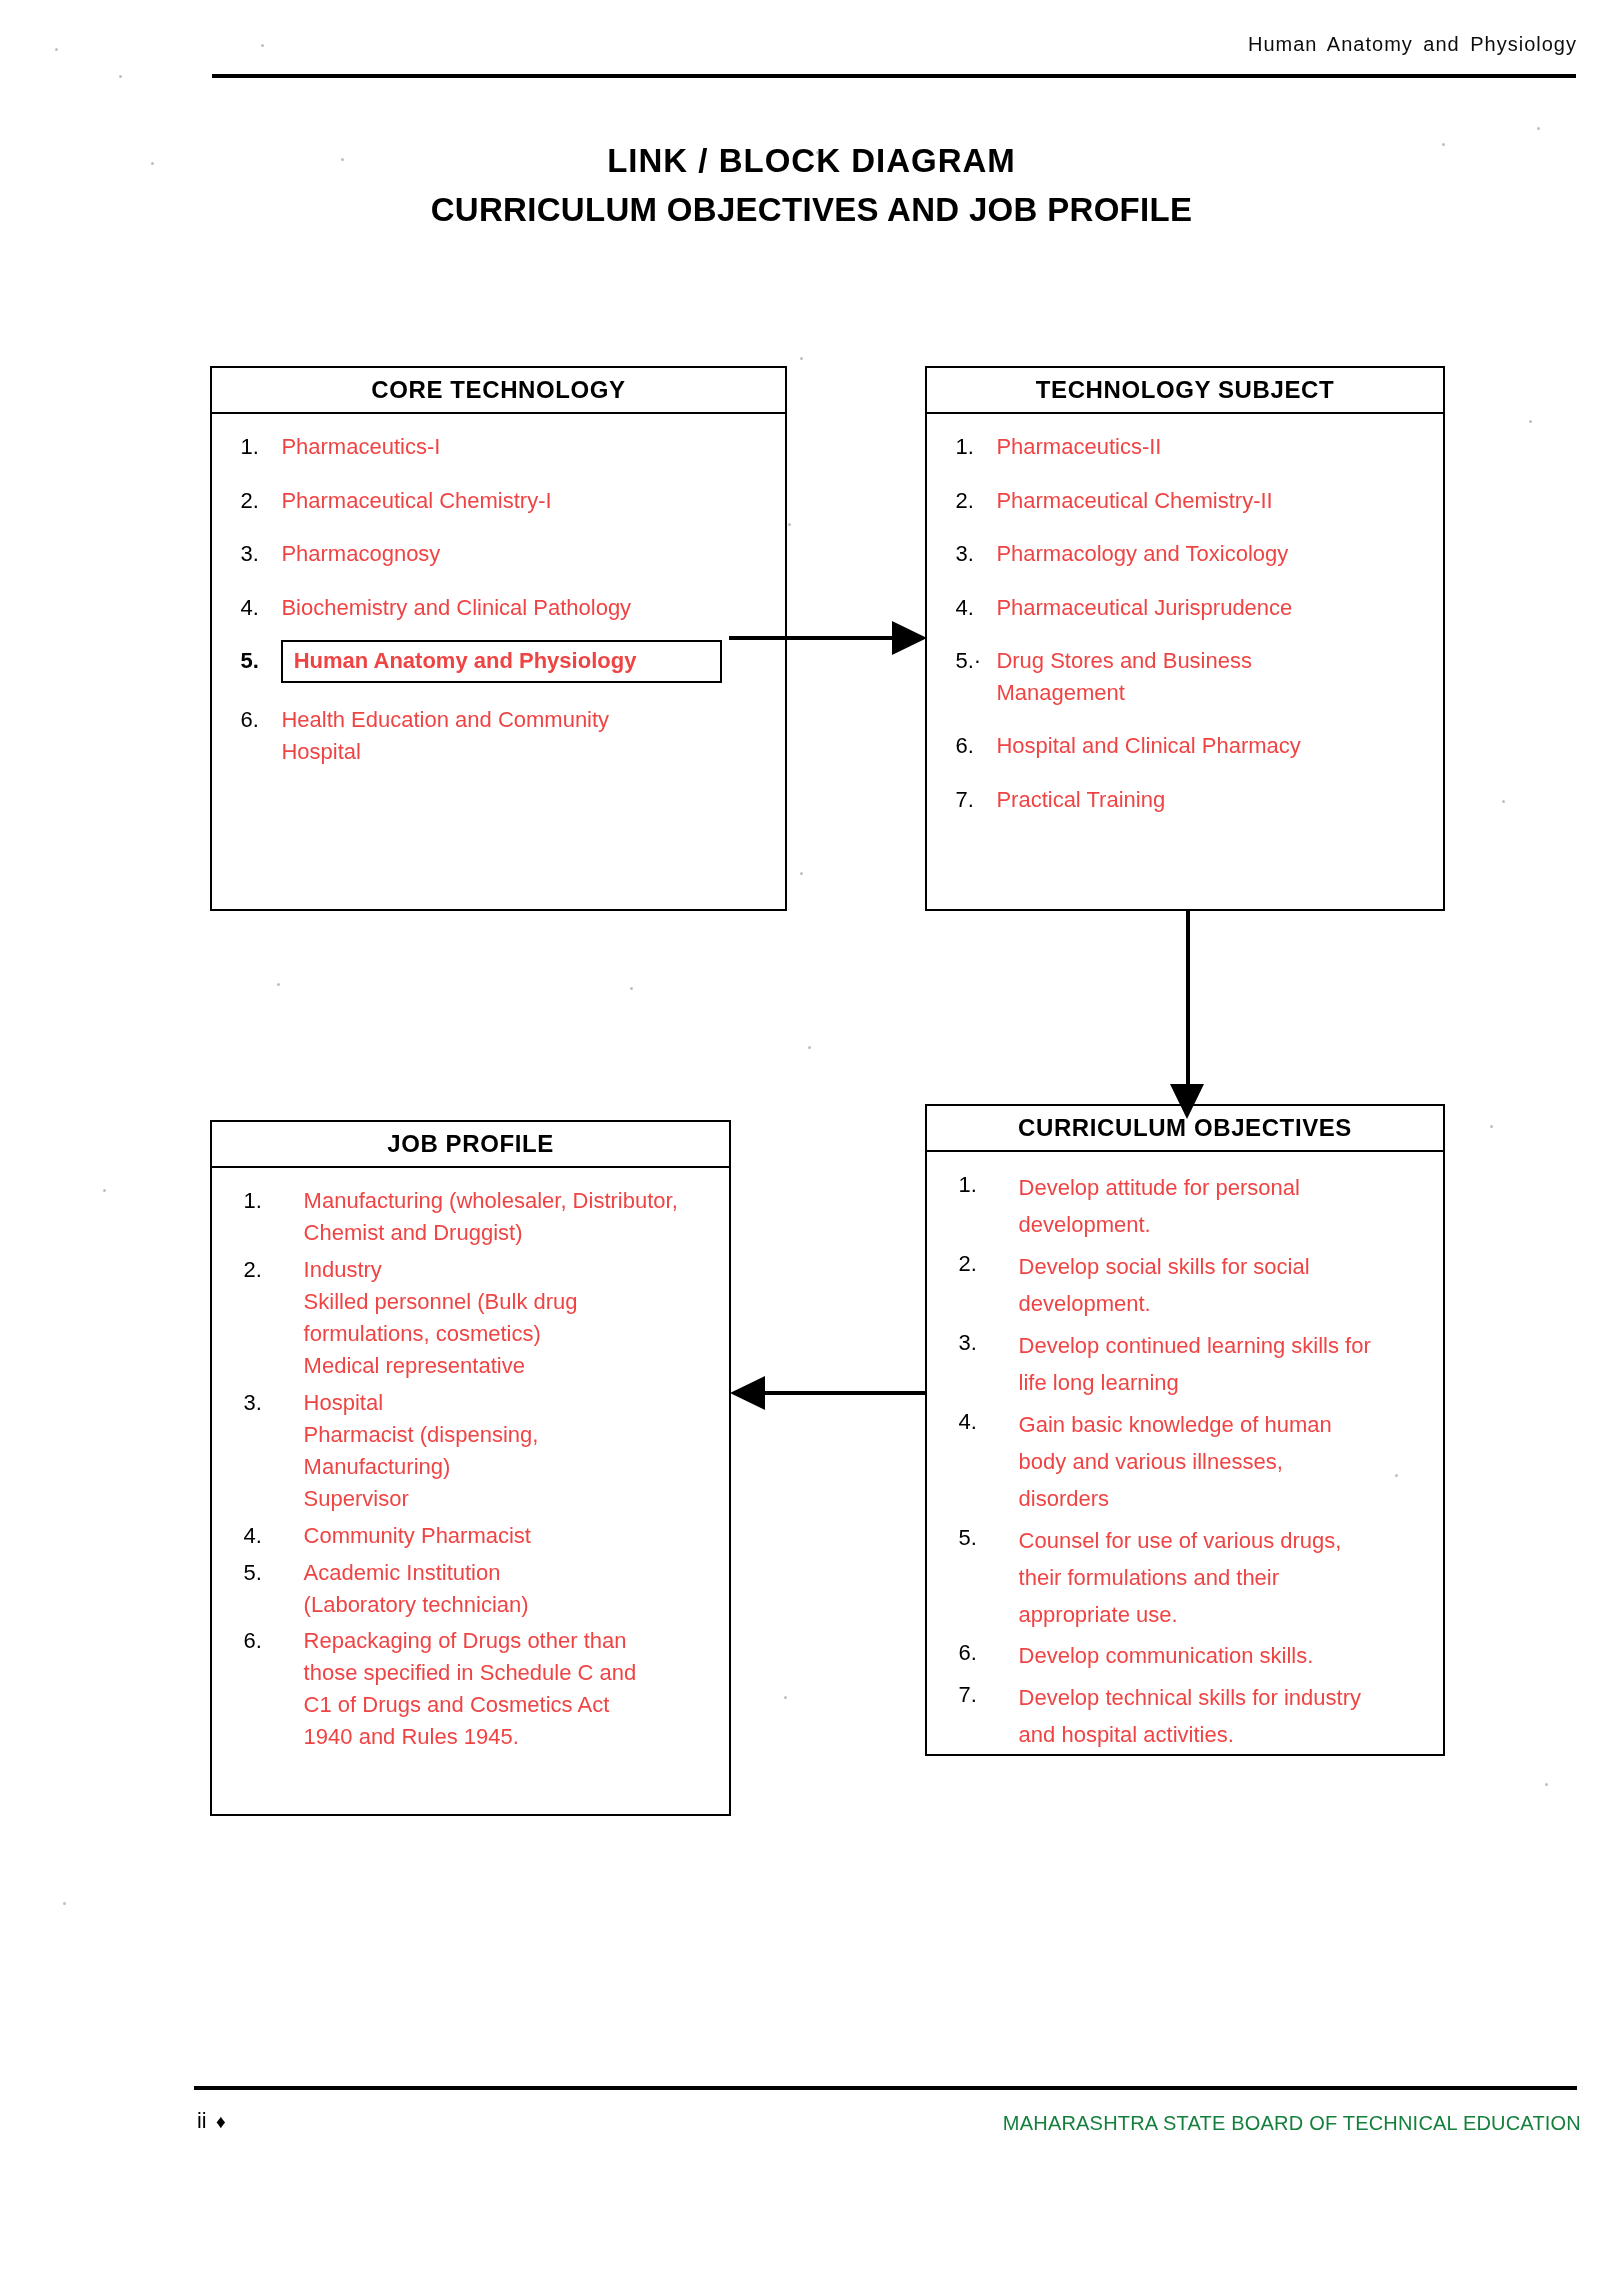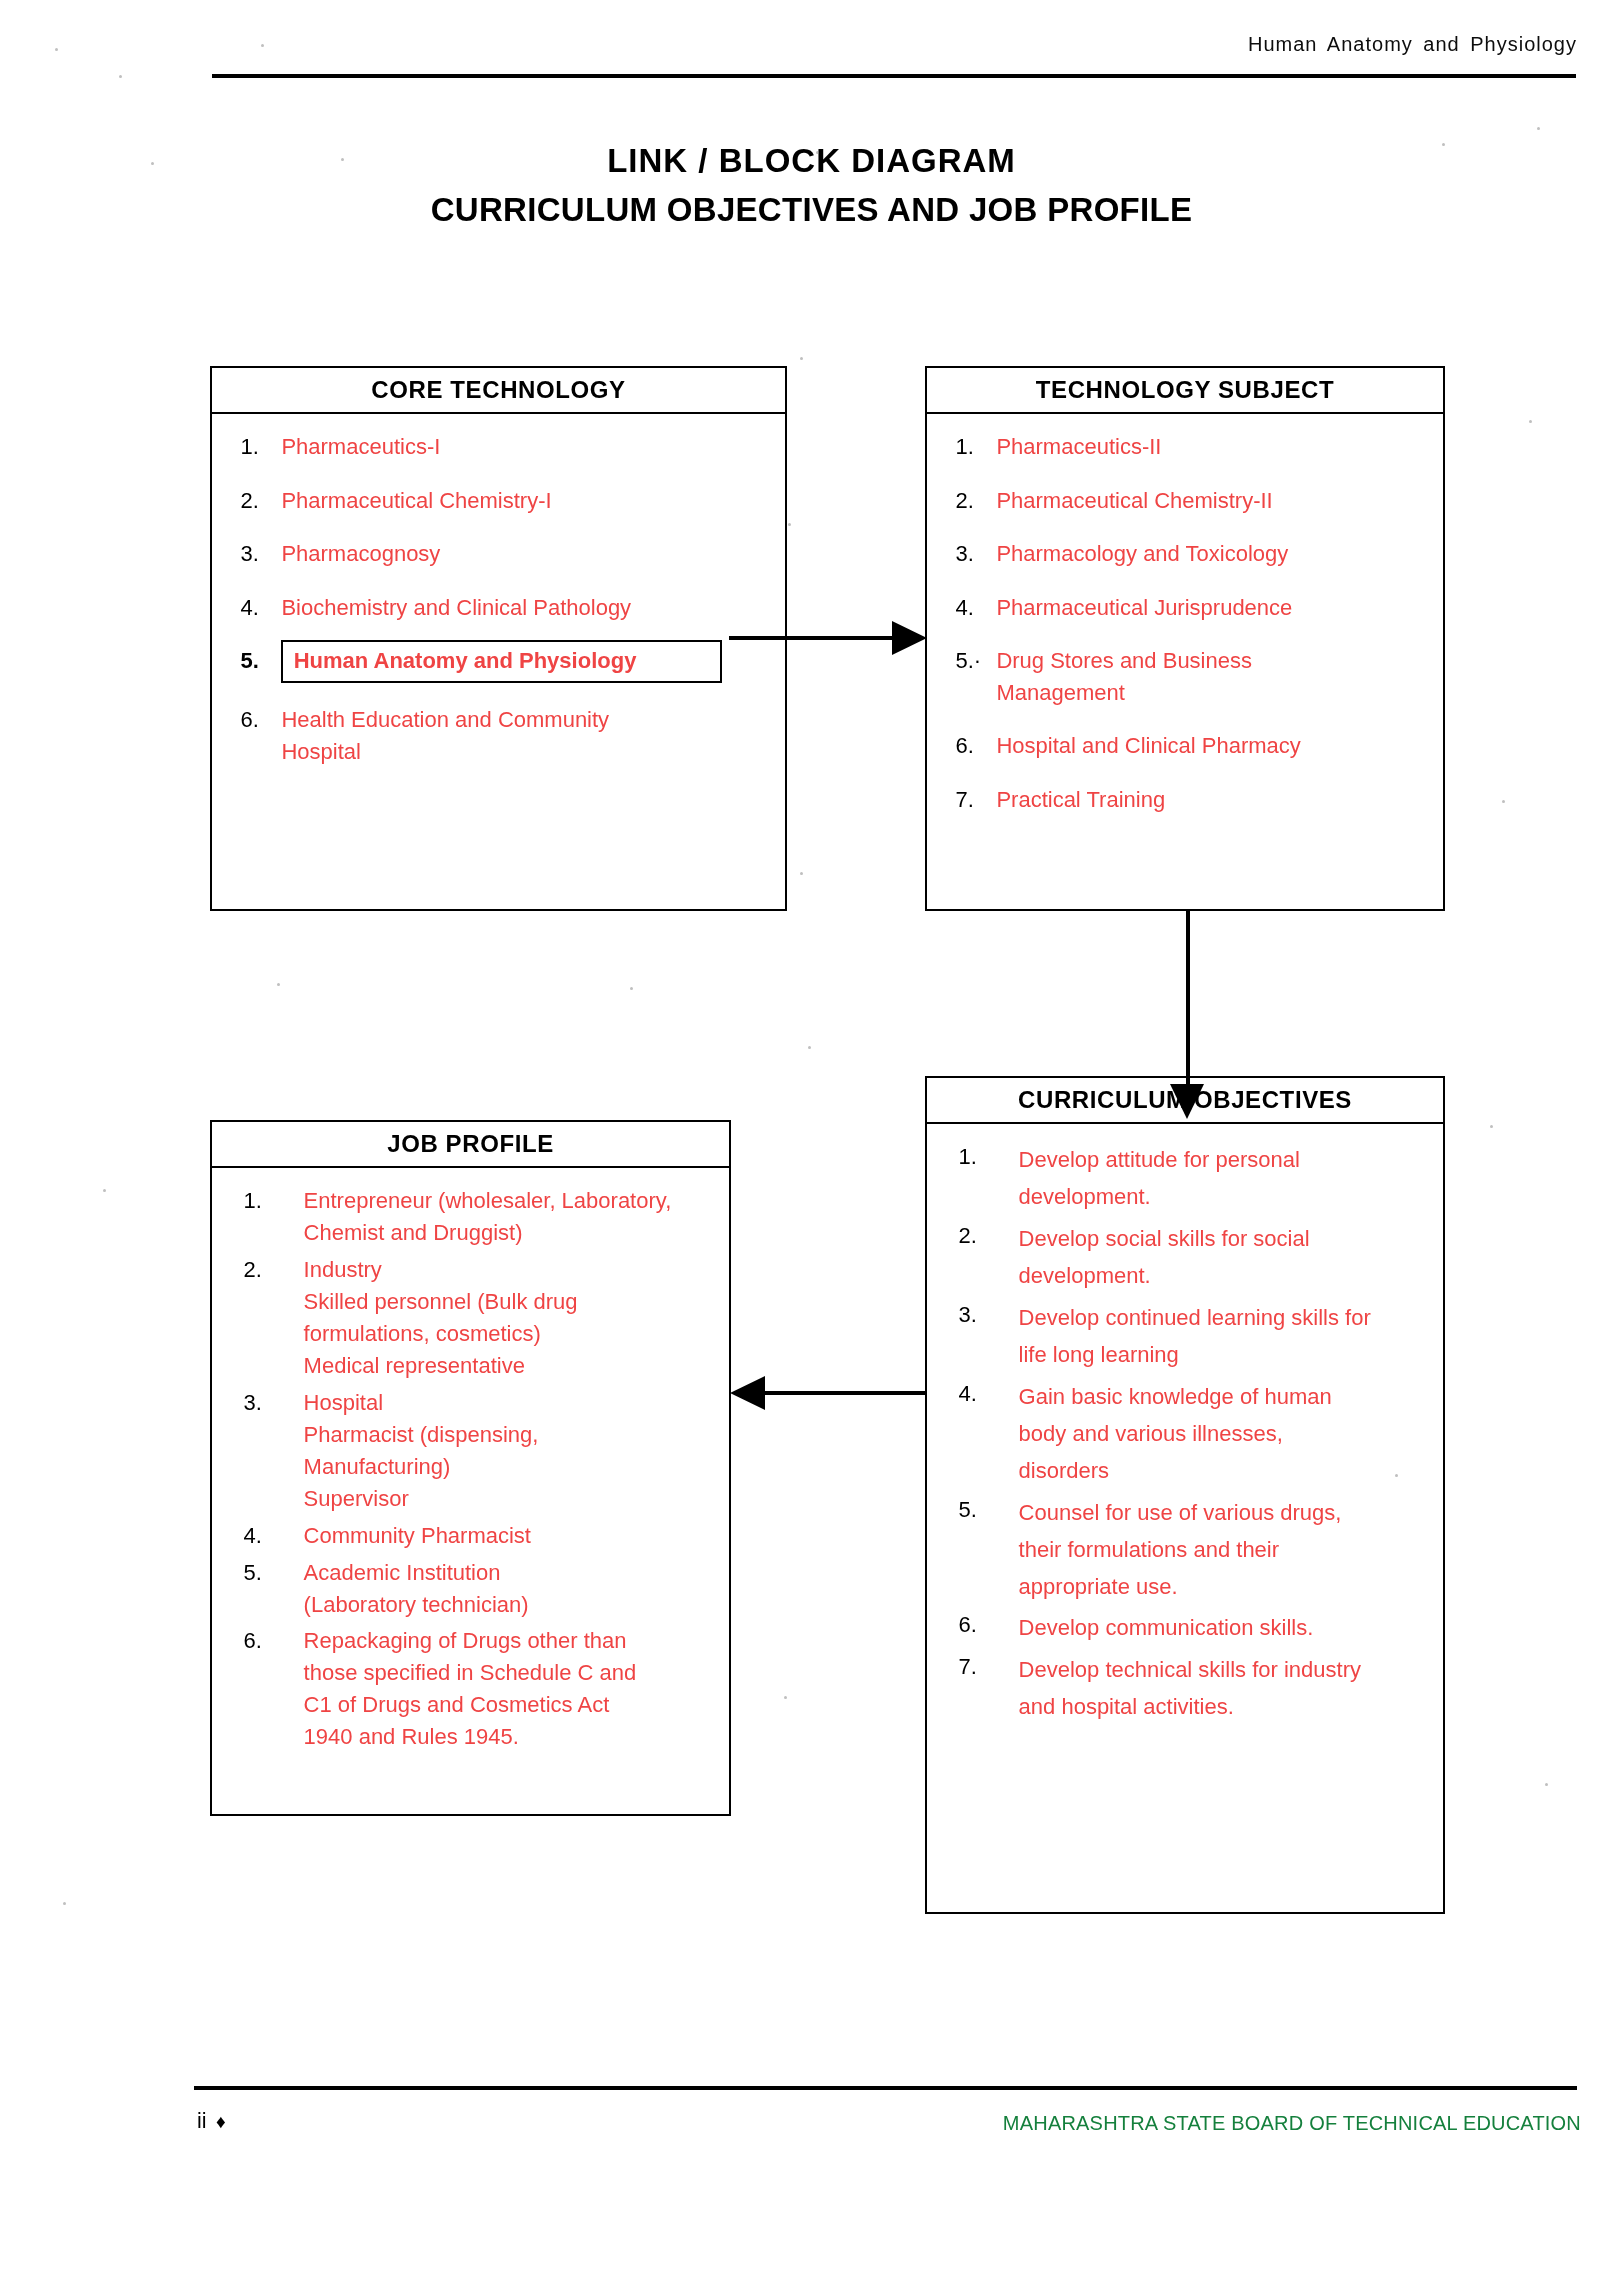--- a/index.html
+++ b/index.html
@@ -121,21 +121,21 @@
     margin-top: -4.8px;
     line-height: 30px;
     width: 441px;
     box-sizing: border-box;
   }
 
   
   #box-core       { left: 210px;  top: 366px;  width: 577px;  height: 545px; }
   #box-tech       { left: 925px; top: 366px;  width: 520px;  height: 545px; }
   #box-job        { left: 210px;  top: 1120px; width: 521px;  height: 696px; }
-  #box-curriculum { left: 925px; top: 1076px; width: 520px;  height: 838px; }
+  #box-curriculum { left: 925px; top: 1104px; width: 520px;  height: 652px; }
 
   
   .arrow-line {
     position: absolute;
     background: #000000;
   }
   .arrow-head {
     position: absolute;
     width: 0;
     height: 0;
@@ -301,21 +301,21 @@
     </div>
   </div>
 
   <div class="block" id="box-job">
     <div class="block-head">JOB PROFILE</div>
     <div class="block-body tight-gap">
 
       <div class="row">
         <span class="num">1.</span>
         <span class="txt">
-          <span>Entrepreneur (wholesaler, Laboratory,</span>
+          <span>Manufacturing (wholesaler, Distributor,</span>
           <span class="sub">Chemist and Druggist)</span>
         </span>
       </div>
 
       <div class="row">
         <span class="num">2.</span>
         <span class="txt">
           <span>Industry</span>
           <span class="sub">Skilled personnel (Bulk drug</span>
           <span class="sub">formulations, cosmetics)</span>

